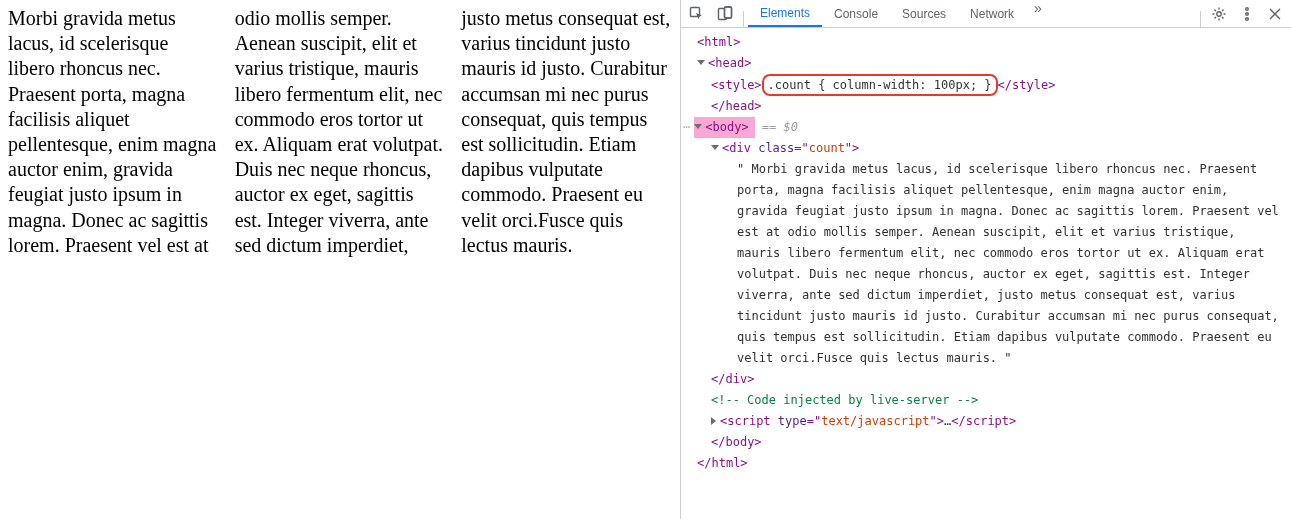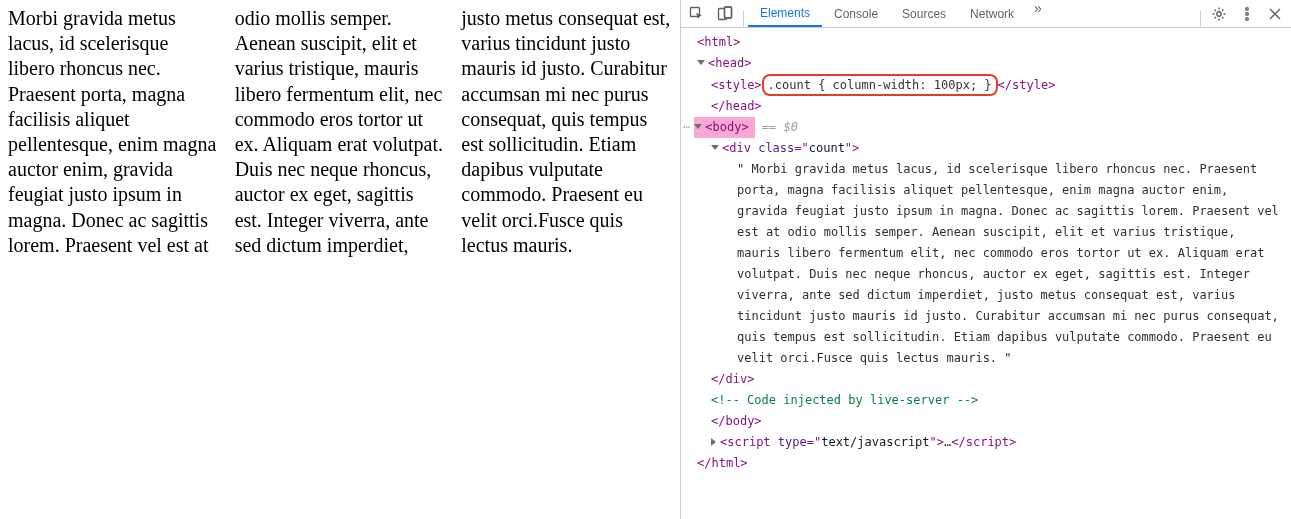--- a/index.html
+++ b/index.html
@@ -20,21 +20,21 @@
 .dom{flex:1;overflow:auto;font-family:Menlo,Consolas,monospace;font-size:12px;line-height:21px;padding:4px 0 4px 0;position:relative}
 .line{white-space:pre;padding-left:14px}
 .i1{padding-left:16px}
 .i2{padding-left:30px}
 .text-block{white-space:normal;padding-left:56px;padding-right:10px;color:#303030;line-height:21px}
 .caret{display:inline-block;width:0;height:0;border-left:4px solid transparent;border-right:4px solid transparent;border-top:5px solid #6e6e6e;margin-right:3px;vertical-align:2px}
 .caret.closed{border-top:4px solid transparent;border-bottom:4px solid transparent;border-left:5px solid #6e6e6e;border-right:none;margin-right:4px;vertical-align:0}
 .punct{color:#881280}
 .tagname{color:#881280}
 .attrname{color:#4c1d95}
-.attrval{color:#0f172a}
+.attrval{color:#c2410c}
 .grey{color:#919191}
 .comment{color:#0b8043}
 .sel{background:#f9a8d4}
 .selline{display:flex;align-items:center}
 .dots{color:#b0b0b0;padding:0 4px 0 2px;font-size:12px}
 .eqinfo{color:#9e9e9e;font-style:italic}
 .hi{border:2.5px solid #e43b2c;border-radius:8px;padding:0 4px;display:inline-block;line-height:18px}
 </style>
 </head>
 <body>
@@ -96,17 +96,17 @@
     <div class="selline">
         <span class="dots">⋯</span>
         <span class="sel" style="padding-right:6px"><span class="caret"></span><span class="punct">&lt;</span><span class="tagname">body</span><span class="punct">&gt;</span></span>
         <span>&nbsp;</span>
         <span class="eqinfo">== $0</span>
       </div>
     <div class="line i2"><span class="caret"></span><span class="punct">&lt;</span><span class="tagname">div</span> <span class="attrname">class</span><span class="punct">="</span><span class="attrval">count</span><span class="punct">"&gt;</span></div>
     <div class="text-block">" Morbi gravida metus lacus, id scelerisque libero rhoncus nec. Praesent porta, magna facilisis aliquet pellentesque, enim magna auctor enim, gravida feugiat justo ipsum in magna. Donec ac sagittis lorem. Praesent vel est at odio mollis semper. Aenean suscipit, elit et varius tristique, mauris libero fermentum elit, nec commodo eros tortor ut ex. Aliquam erat volutpat. Duis nec neque rhoncus, auctor ex eget, sagittis est. Integer viverra, ante sed dictum imperdiet, justo metus consequat est, varius tincidunt justo mauris id justo. Curabitur accumsan mi nec purus consequat, quis tempus est sollicitudin. Etiam dapibus vulputate commodo. Praesent eu velit orci.Fusce quis lectus mauris. "</div>
     <div class="line i2"><span class="punct">&lt;/</span><span class="tagname">div</span><span class="punct">&gt;</span></div>
     <div class="line i2 comment">&lt;!-- Code injected by live-server --&gt;</div>
+    <div class="line i2"><span class="caret closed"></span><span class="punct">&lt;</span><span class="tagname">script</span> <span class="attrname">type</span><span class="punct">="</span><span class="attrval">text/javascript</span><span class="punct">"&gt;</span><span>…</span><span class="punct">&lt;/</span><span class="tagname">script</span><span class="punct">&gt;</span></div>
     <div class="line i2"><span class="punct">&lt;/</span><span class="tagname">body</span><span class="punct">&gt;</span></div>
-    <div class="line i2"><span class="caret closed"></span><span class="punct">&lt;</span><span class="tagname">script</span> <span class="attrname">type</span><span class="punct">="</span><span class="attrval">text/javascript</span><span class="punct">"&gt;</span><span>…</span><span class="punct">&lt;/</span><span class="tagname">script</span><span class="punct">&gt;</span></div>
     <div class="line i1"><span class="punct">&lt;/</span><span class="tagname">html</span><span class="punct">&gt;</span></div>
   </div>
 </div>
 
 </body></html>

